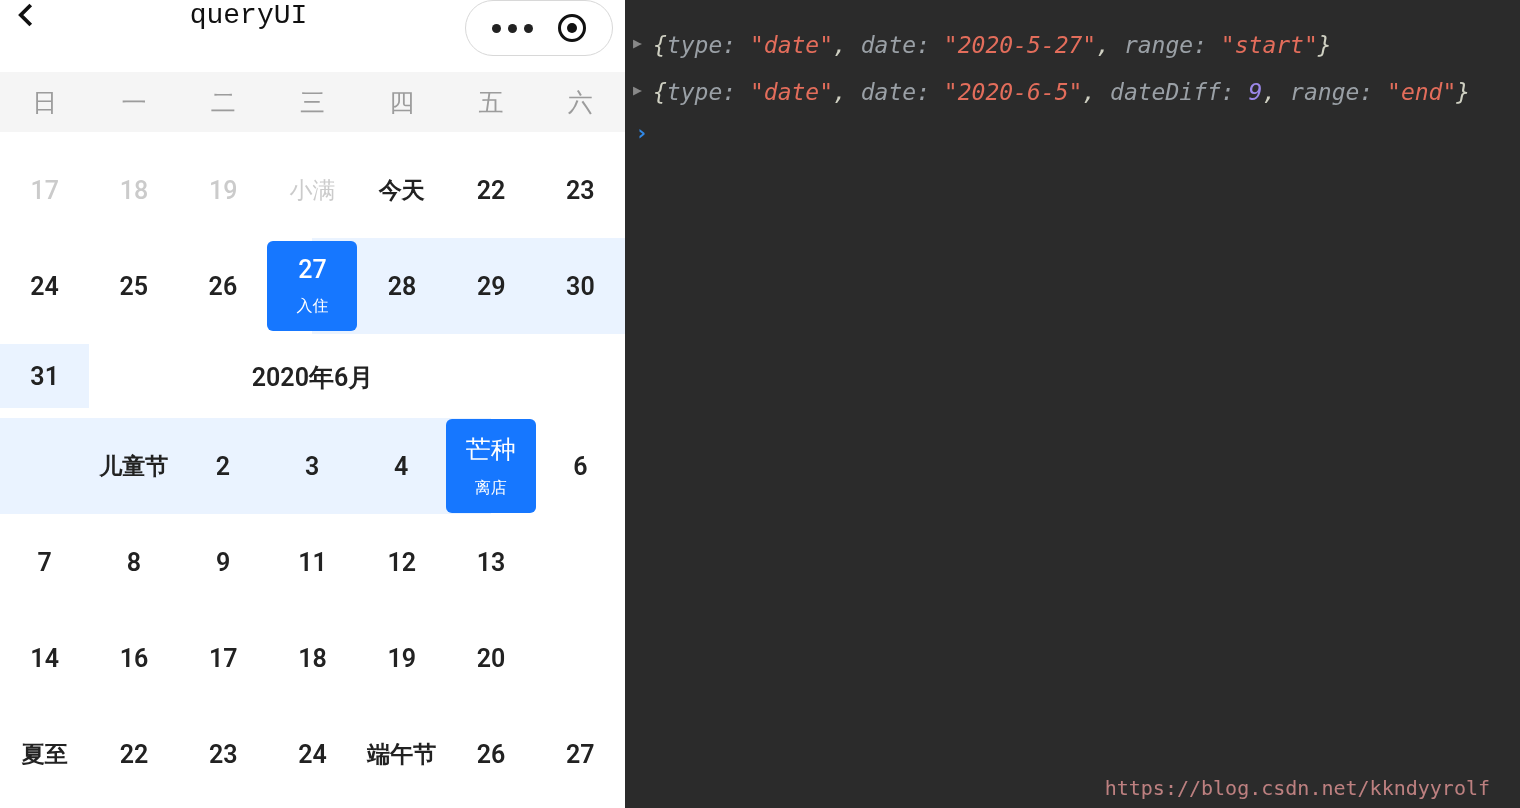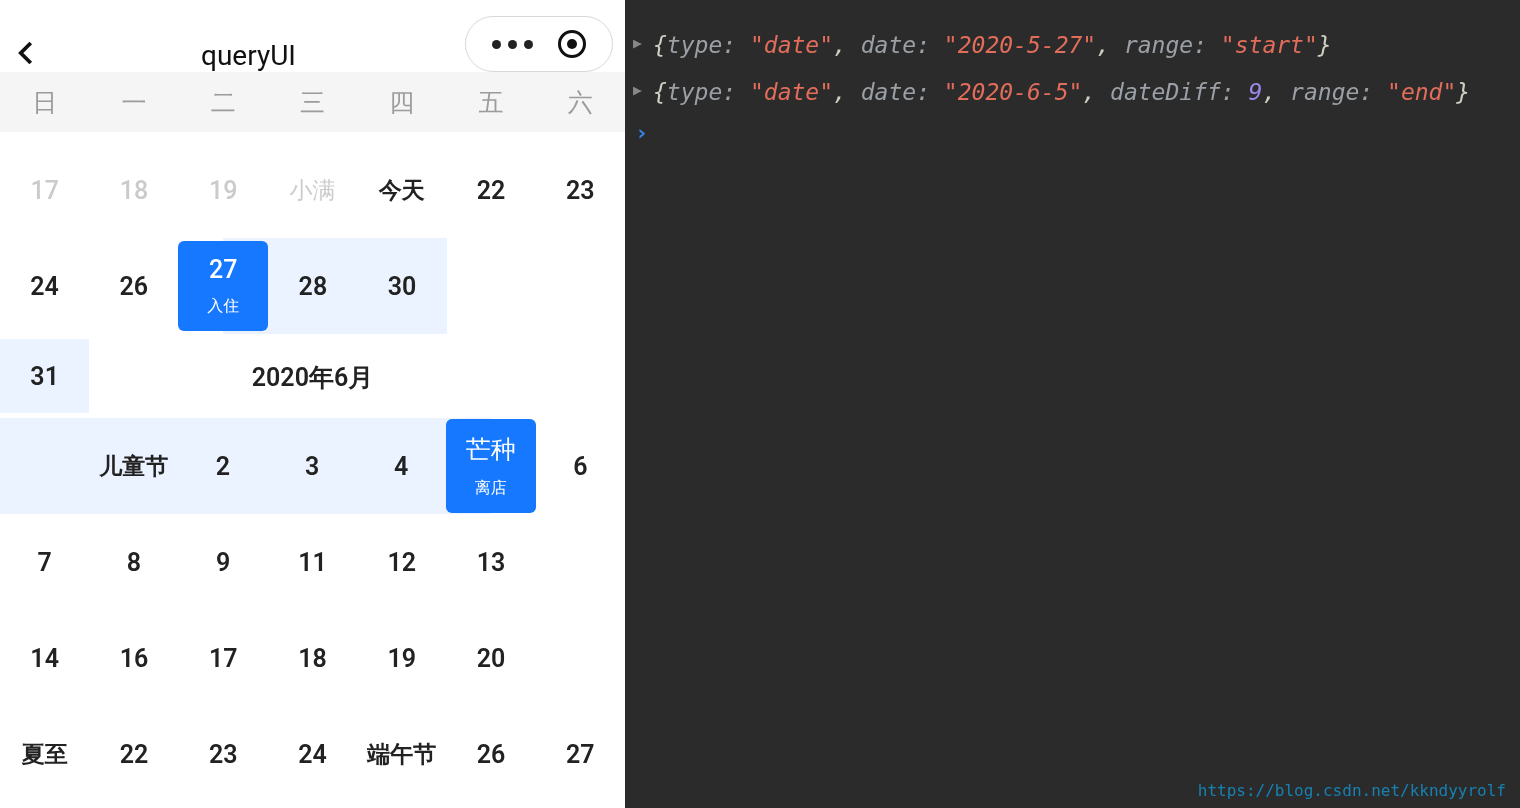--- a/index.html
+++ b/index.html
@@ -1,18 +1,18 @@
 <!DOCTYPE html>
 <html><head>
   <meta charset="utf-8">
   <style>
     * { box-sizing: border-box; margin: 0; padding: 0; }
     body { font-family: -apple-system, "Segoe UI", Roboto, sans-serif; width: 1520px; height: 808px; display: flex; overflow: hidden; }
     .left-pane { width: 625px; height: 100%; background: #fff; display: flex; flex-direction: column; position: relative; }
-    .header { display: flex; align-items: flex-end; justify-content: space-between; height: 72px; padding: 0 12px; }
+    .header { display: flex; align-items: flex-start; justify-content: space-between; height: 72px; padding: 0 12px; font-family: Liberation Mono, monospace; }
     .back-icon svg { width: 30px; height: 30px; stroke: #111; stroke-width: 3px; fill: none; }
     .title { font-size: 28px; font-weight: 400; color: #111; flex: 1; text-align: center; padding-right: 10px;}
     .pill { border: 1px solid #d8d8d8; border-radius: 999px; height: 56px; width: 148px; display: flex; align-items: center; justify-content: space-around; padding: 0 14px; }
     .dots { display: flex; gap: 7px; }
     .dots span { width: 9px; height: 9px; background: #222; border-radius: 50%; }
     .target-icon { width: 28px; height: 28px; border: 3px solid #111; border-radius: 50%; display: flex; align-items: center; justify-content: center; }
     .target-icon::after { content:""; width: 10px; height:10px; background:#111; border-radius:50%; }
     .weekdays { display: grid; grid-template-columns: repeat(7, 1fr); background: #f5f5f5; height: 60px; }
     .weekdays div { display:flex; align-items:center; justify-content:center; font-size: 25px; color:#9c9c9c; font-weight:500;}
     .cal-body { flex:1; overflow:hidden; }
@@ -29,21 +29,21 @@
     .sub-label { font-size:23px; }
     .right-pane { flex:1; background:#2b2b2b; color:#999; font-family: Menlo, Consolas, monospace; position:relative; padding-top:22px;}
     .log-line { padding: 4px 0 4px 28px; font-size: 23px; font-style: italic; position:relative; line-height:1.7; }
     .log-line::before { content:"▶"; position:absolute; left:8px; top:9px; font-size:15px; color:#888; font-style:normal;}
     .k-brace, .k-comma { color:#cfd0c2; font-style: italic; }
     .k-key { color:#9aa0a6; font-style: italic; }
     .k-str { color:#e36d5b; }
     .k-num { color:#9b87e8; }
     .prompt-line { padding: 4px 0 4px 10px; font-size:22px;}
     .prompt-arrow { color:#3188e6; font-weight:bold; font-style:normal; }
-    .wm { position:absolute; right:14px; bottom:8px; font-size:16px; color:#0ea5e9; opacity:.7; }
+    .wm { position:absolute; right:30px; bottom:8px; font-size:20px; color:#fca5a5; opacity:.7; }
   </style>
 </head>
 <body>
 
 <div class="left-pane">
   <div class="header">
     <div class="back-icon">
       <svg viewBox="0 0 24 24">
           <path d="M15 4 L7 12 L15 20"></path>
         </svg>
@@ -76,33 +76,35 @@
       <div class="cell disabled">18</div>
       <div class="cell disabled">19</div>
       <div class="cell disabled sub-label">小满</div>
       <div class="cell wk sub-label">今天</div>
       <div class="cell wk">22</div>
       <div class="cell wk">23</div>
     </div>
 
     <div class="grid-row">
       <div class="cell wk">24</div>
+      <div class="cell wk">25</div>
       <div class="cell wk">26</div>
       <div style="display:flex;align-items:center;justify-content:center; background:linear-gradient(to right, transparent 50%, #eaf3ff 50%);">
         <div class="cell sel" style="height:90px;">
           <span>27</span>
           <span class="sub">入住</span>
         </div>
       </div>
       <div class="cell wk range-bg">28</div>
+      <div class="cell wk range-bg">29</div>
       <div class="cell wk range-bg">30</div>
     </div>
 
     <div class="month-row">
-      <div class="cell wk range-bg" style="height:74px;">31</div>
+      <div class="cell wk range-bg" style="height:64px;">31</div>
       <div class="month-label" style="grid-column:2 / span 5;">2020年6月</div>
       <div></div>
     </div>
 
     <div class="grid-row">
       <div class="cell range-bg"></div>
       <div class="cell wk range-bg sub-label">儿童节</div>
       <div class="cell wk range-bg">2</div>
       <div class="cell wk range-bg">3</div>
       <div class="cell wk range-bg">4</div>

